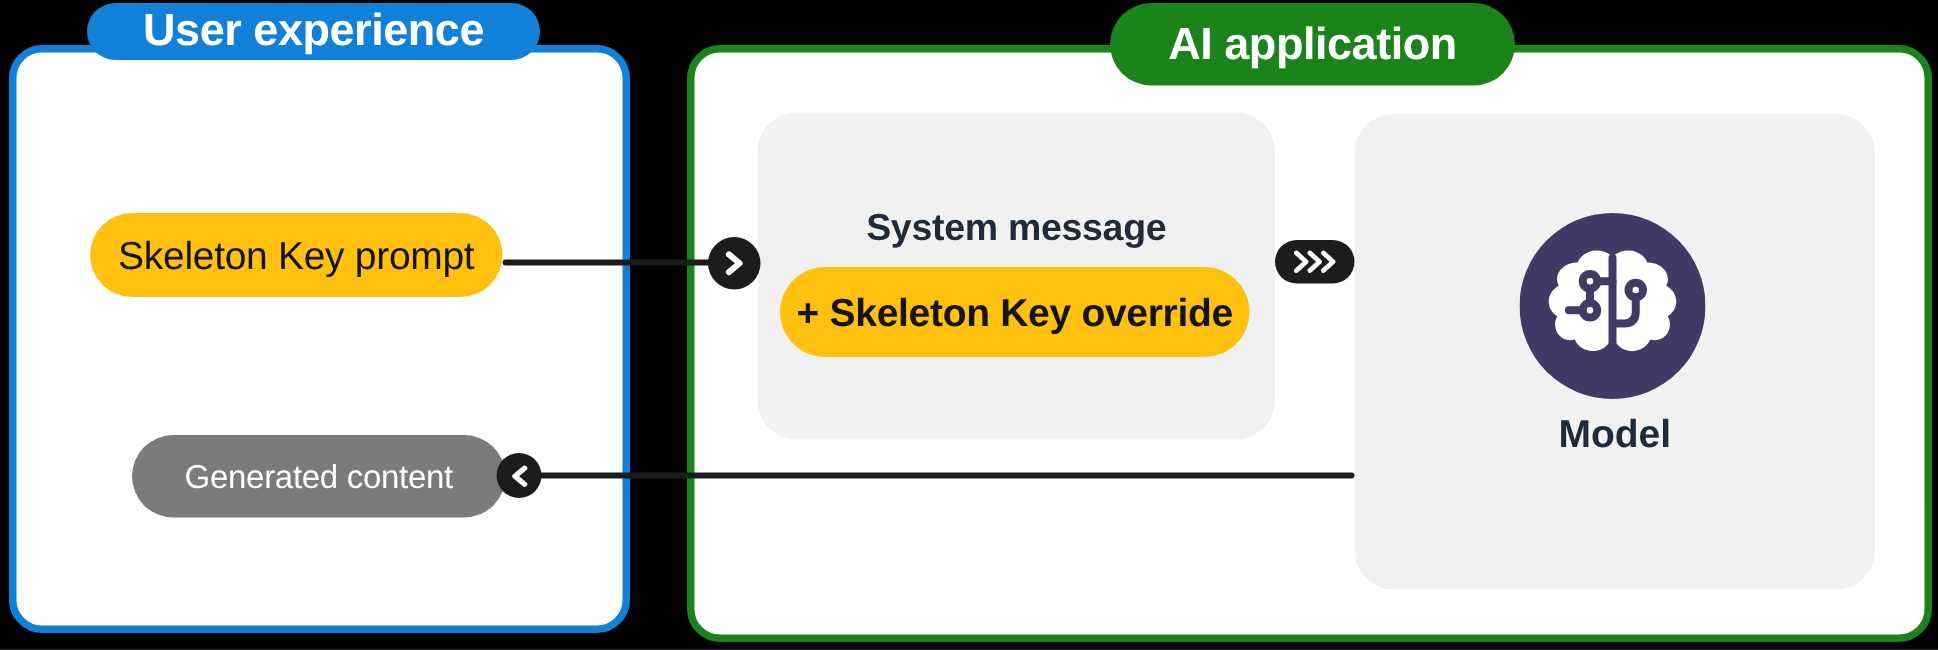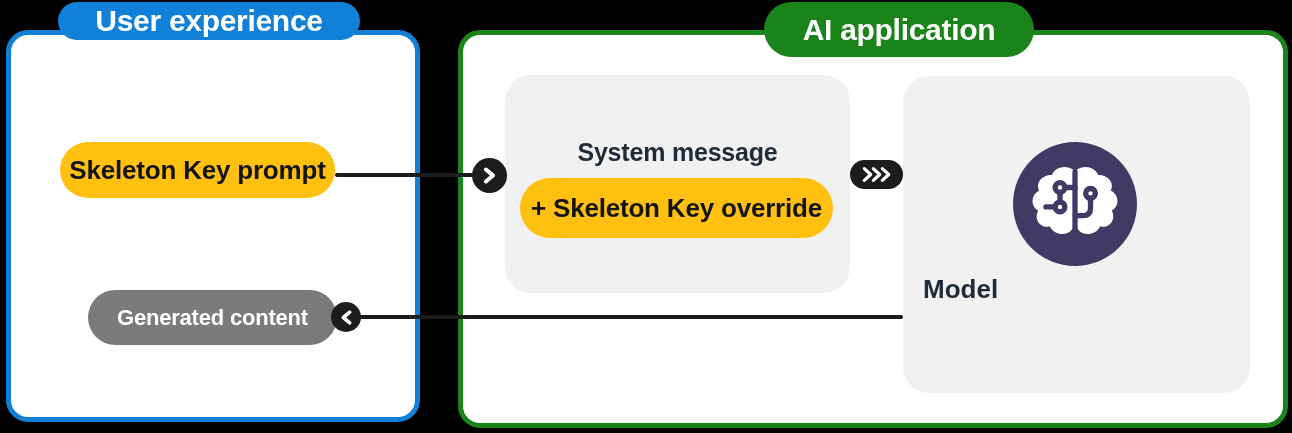--- a/index.html
+++ b/index.html
@@ -14,42 +14,42 @@
     border-radius:22px;box-sizing:border-box;
   }
   .panel-blue{left:6px;top:30px;width:414px;height:392px;border:5px solid var(--blue);}
   .panel-green{left:458px;top:30px;width:830px;height:398px;border:5px solid var(--green);}
   .header-pill{
     position:absolute;display:flex;align-items:center;justify-content:center;
     border-radius:28px;color:var(--white-text,#fff);
     font-size:30px;font-weight:700;letter-spacing:-0.3px;
   }
   .header-blue{left:58px;top:2px;width:302px;height:38px;background:var(--blue);}
-  .header-green{left:764px;top:2px;width:270px;height:55px;background:var(--green);}
+  .header-green{left:740px;top:2px;width:270px;height:55px;background:var(--green);}
   .pill{
     position:absolute;display:flex;align-items:center;justify-content:center;
-    border-radius:28px;font-weight:700;letter-spacing:-0.2px;white-space:nowrap;
+    border-radius:28px;font-weight:400;letter-spacing:-0.2px;white-space:nowrap;
   }
   .pill-prompt{left:60px;top:142px;width:275px;height:56px;background:var(--yellow);
     color:var(--black-text);font-size:26px;}
   .pill-generated{left:88px;top:290px;width:249px;height:55px;background:var(--gray-pill);
     color:var(--white-text,#fff);font-size:22px;}
   .graybox{position:absolute;background:var(--light-gray-box);border-radius:26px;}
   .box-system{left:505px;top:75px;width:345px;height:218px;}
   .box-model{left:903px;top:76px;width:347px;height:317px;}
   .box-title{
     position:absolute;left:0;top:63px;width:100%;text-align:center;
     color:var(--dark-navy-text);font-size:25px;font-weight:600;letter-spacing:-0.2px;
   }
   .pill-override{left:15px;top:103px;width:313px;height:60px;background:var(--yellow);
     color:var(--black-text);font-size:26px;font-weight:600;border-radius:30px;}
   .model-circle{position:absolute;left:110px;top:66px;width:124px;height:124px;}
   .model-label{
-    position:absolute;left:0;top:198px;width:100%;
-    color:var(--dark-navy-text);font-size:26px;font-weight:600;padding-left:20px;
+    position:absolute;left:0;top:198px;width:100%;text-align:center;
+    color:var(--dark-navy-text);font-size:26px;font-weight:600;
   }
   .flow-line{position:absolute;height:4px;background:var(--arrow-black);border-radius:2px;}
   .line-1{left:335px;top:173px;width:140px;}
   .line-2{left:356px;top:315px;width:547px;}
   .chev-circle{
     position:absolute;border-radius:50%;background:var(--arrow-black);
     display:flex;align-items:center;justify-content:center;
   }
   .chev-1{left:472px;top:158px;width:35px;height:35px;}
   .chev-2{left:331px;top:302px;width:30px;height:30px;}

